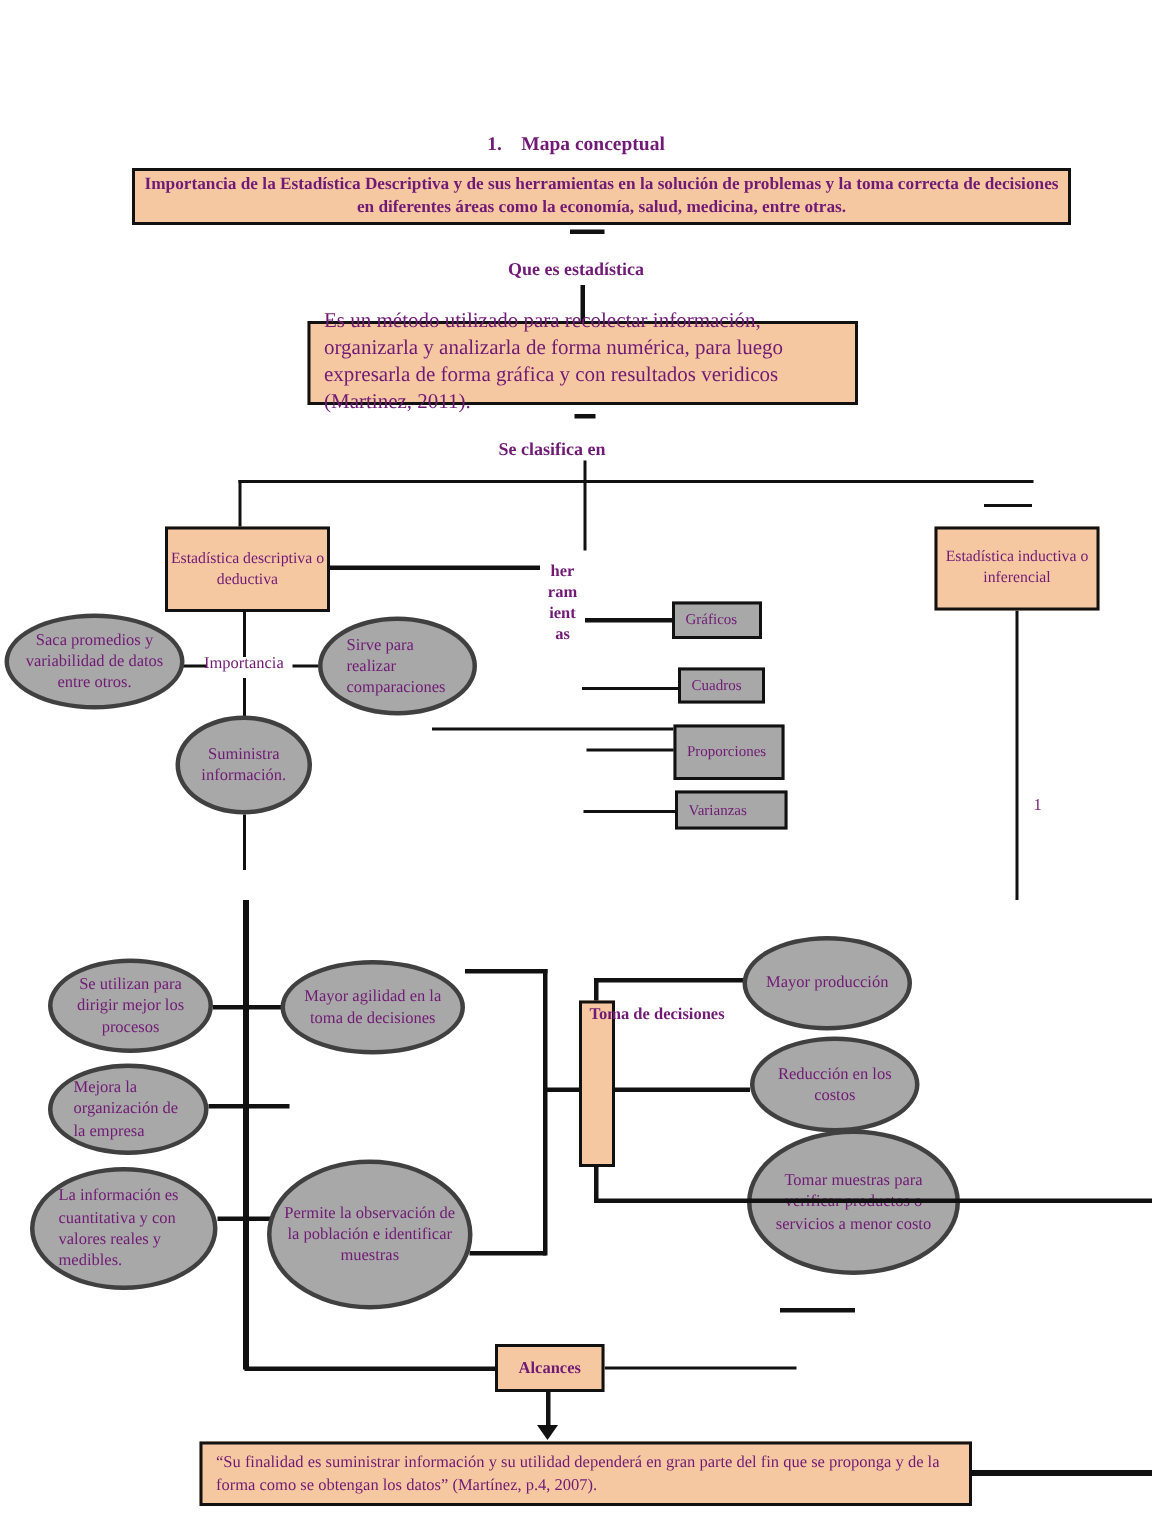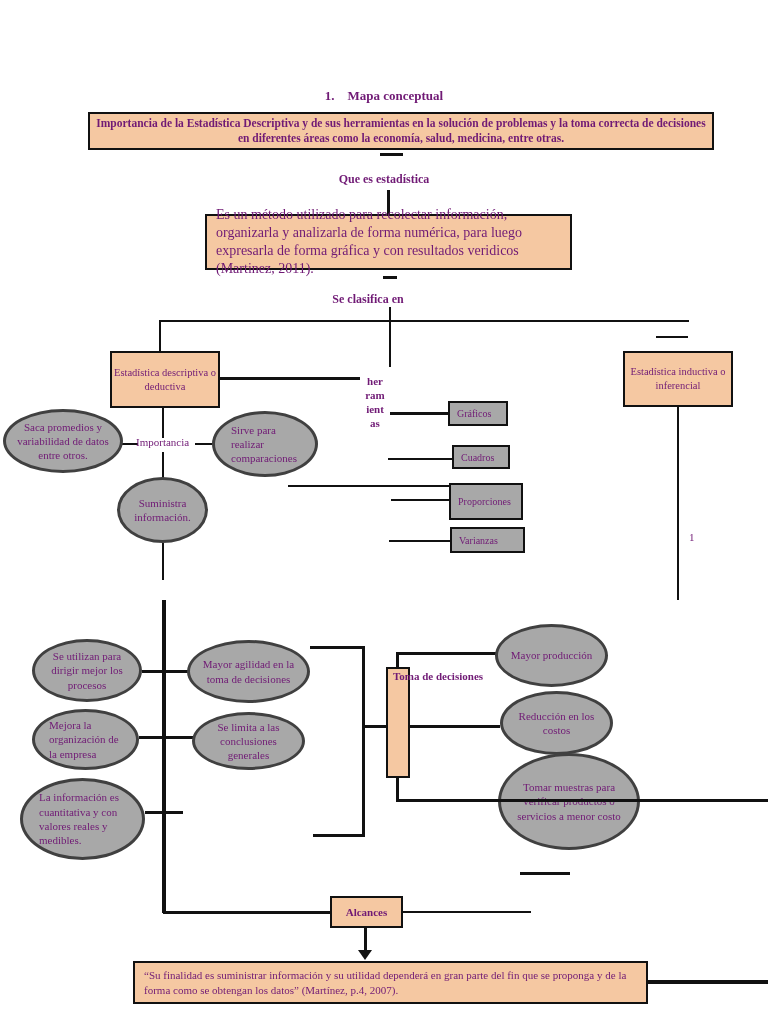--- a/index.html
+++ b/index.html
@@ -124,28 +124,28 @@
   </div>
   <div class="ln" style="left:142px;top:670px;width:46px;height:3px;"></div>
   <div class="ell" style="left:187px;top:640px;width:123px;height:63px;">
     <span>Mayor agilidad en la toma de decisiones</span>
   </div>
 
   <div class="ell left" style="left:32px;top:709px;width:107px;height:61px;padding-left:14px;">
     <span>Mejora la organización de la empresa</span>
   </div>
   <div class="ln" style="left:139px;top:736px;width:54px;height:3px;"></div>
-  <div class="ell" style="left:192px;top:712px;width:113px;height:58px;">
-    <span>Se limita a las conclusiones generales</span>
-  </div>
 
   <div class="ell left" style="left:20px;top:778px;width:125px;height:82px;padding-left:16px;">
     <span>La información es cuantitativa y con valores reales y medibles.</span>
   </div>
   <div class="ln" style="left:145px;top:811px;width:38px;height:3px;"></div>
+  <div class="ell" style="left:178px;top:773px;width:137px;height:100px;">
+    <span>Permite la observación de la población e identificar muestras</span>
+  </div>
 
   <div class="ln" style="left:310px;top:646px;width:55px;height:3px;"></div>
   <div class="ln" style="left:362px;top:646px;width:3px;height:191px;"></div>
   <div class="ln" style="left:313px;top:834px;width:51px;height:3px;"></div>
   <div class="ln" style="left:364px;top:725px;width:23px;height:3px;"></div>
 
   <div class="sbox" style="left:386px;top:667px;width:24px;height:111px;"></div>
   <div class="hd" style="left:393px;top:670px;font-size:11px;white-space:nowrap;z-index:4;">Toma de decisiones</div>
 
   <div class="ln" style="left:396px;top:654px;width:3px;height:14px;"></div>

